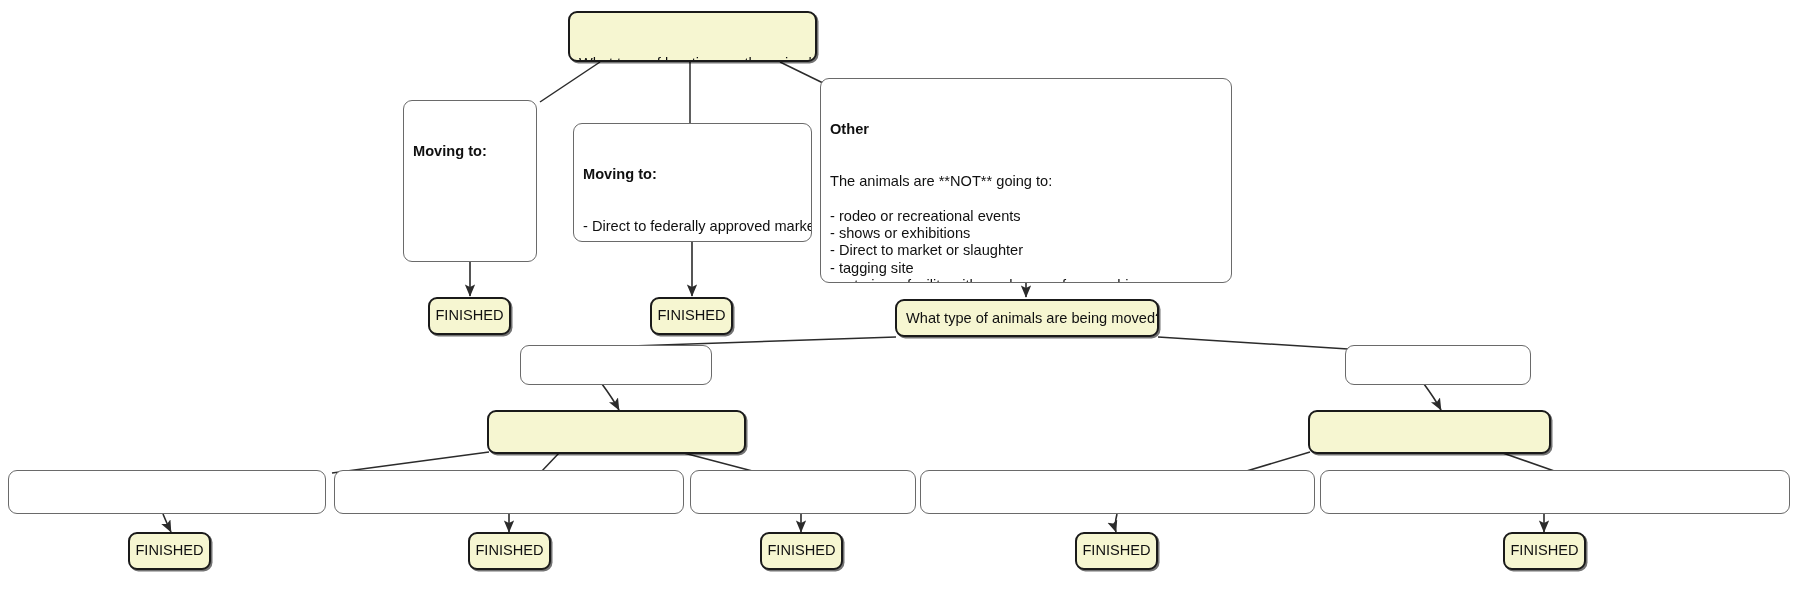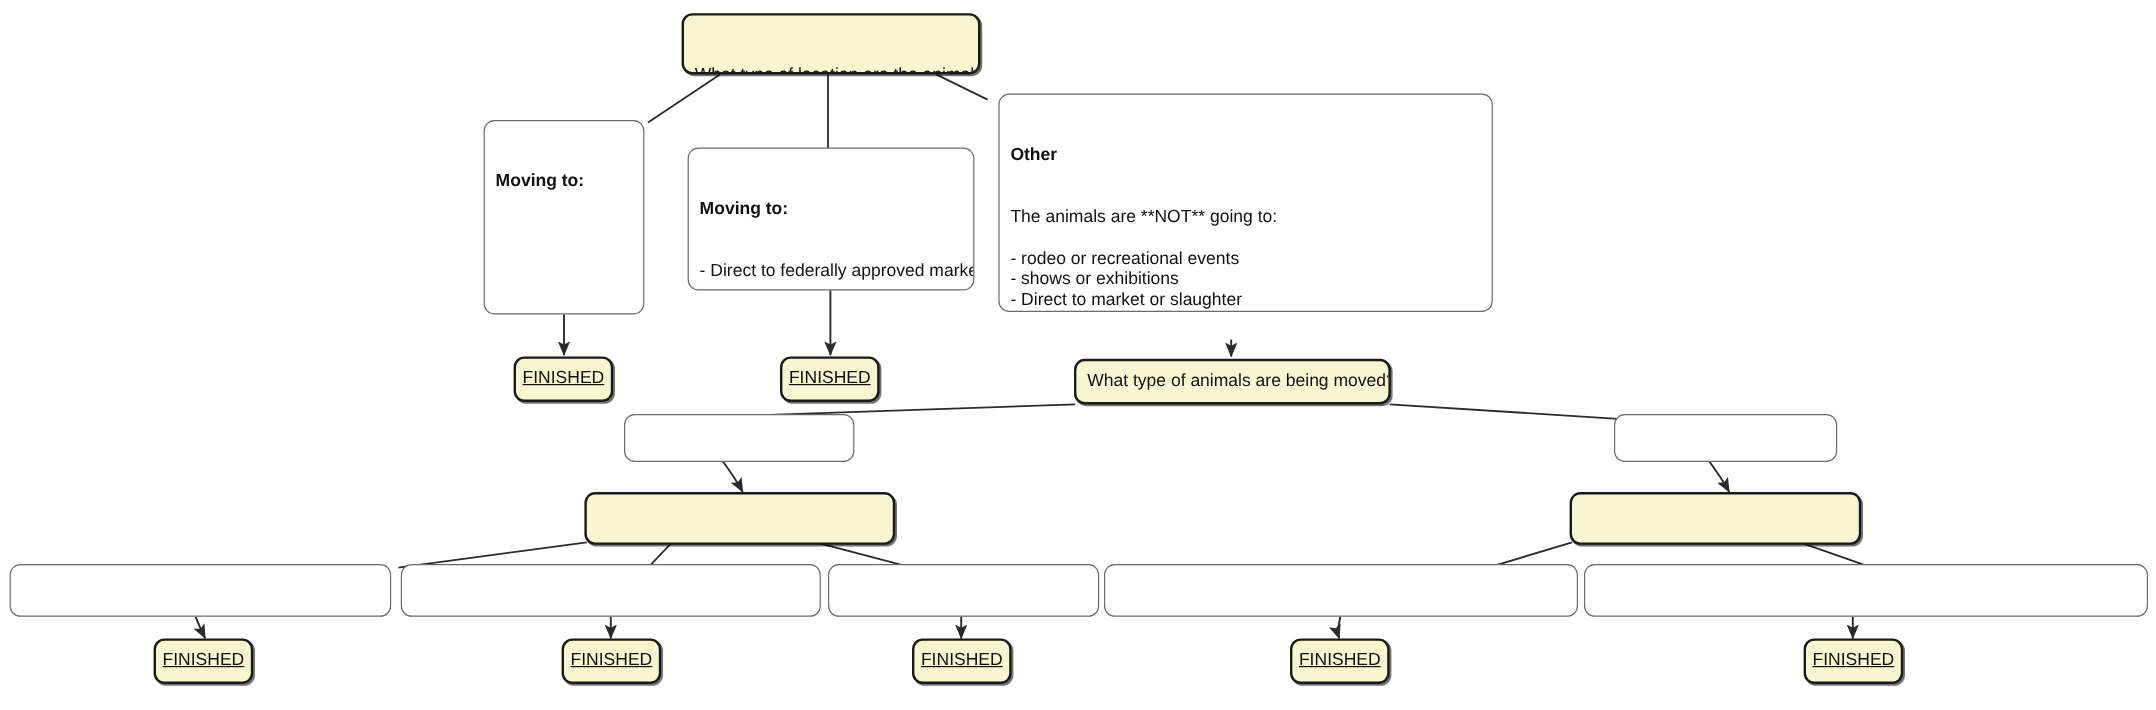--- a/index.html
+++ b/index.html
@@ -52,21 +52,20 @@
   .node.finished {
     background: #f6f6d1;
     border: 2px solid #1a1a1a;
     border-radius: 9px;
     box-shadow: 1.5px 1.5px 0 rgba(0,0,0,0.55);
     display: flex;
     align-items: center;
     justify-content: center;
     padding: 0;
     font-size: 14.6px;
-    text-decoration: underline;
   }
   .node .title {
     font-weight: bold;
     display: block;
   }
   .node .body {
     display: block;
   }
   .node .qtext {
     display: block;
@@ -128,21 +127,21 @@
   </div>
 
   <div class="node answer" style="left:573px; top:123px; width:239px; height:119px;">
     <span class="title">Moving to:</span>
     <span class="body">- Direct to federally approved market
 
 - Recognized slaughter
 establishment</span>
   </div>
 
-  <div class="node answer" style="left:820px; top:78px; width:412px; height:182px;margin-left:12px;">
+  <div class="node answer" style="left:820px; top:78px; width:412px; height:205px;">
     <span class="title">Other</span>
     <span class="body">The animals are **NOT** going to:
 
 - rodeo or recreational events
 - shows or exhibitions
 - Direct to market or slaughter
 - tagging site
 - veterinary facility with no change of ownership
 - federal livestock facility with owner/shipper statement
 - moved from one state through another and back to original</span>

